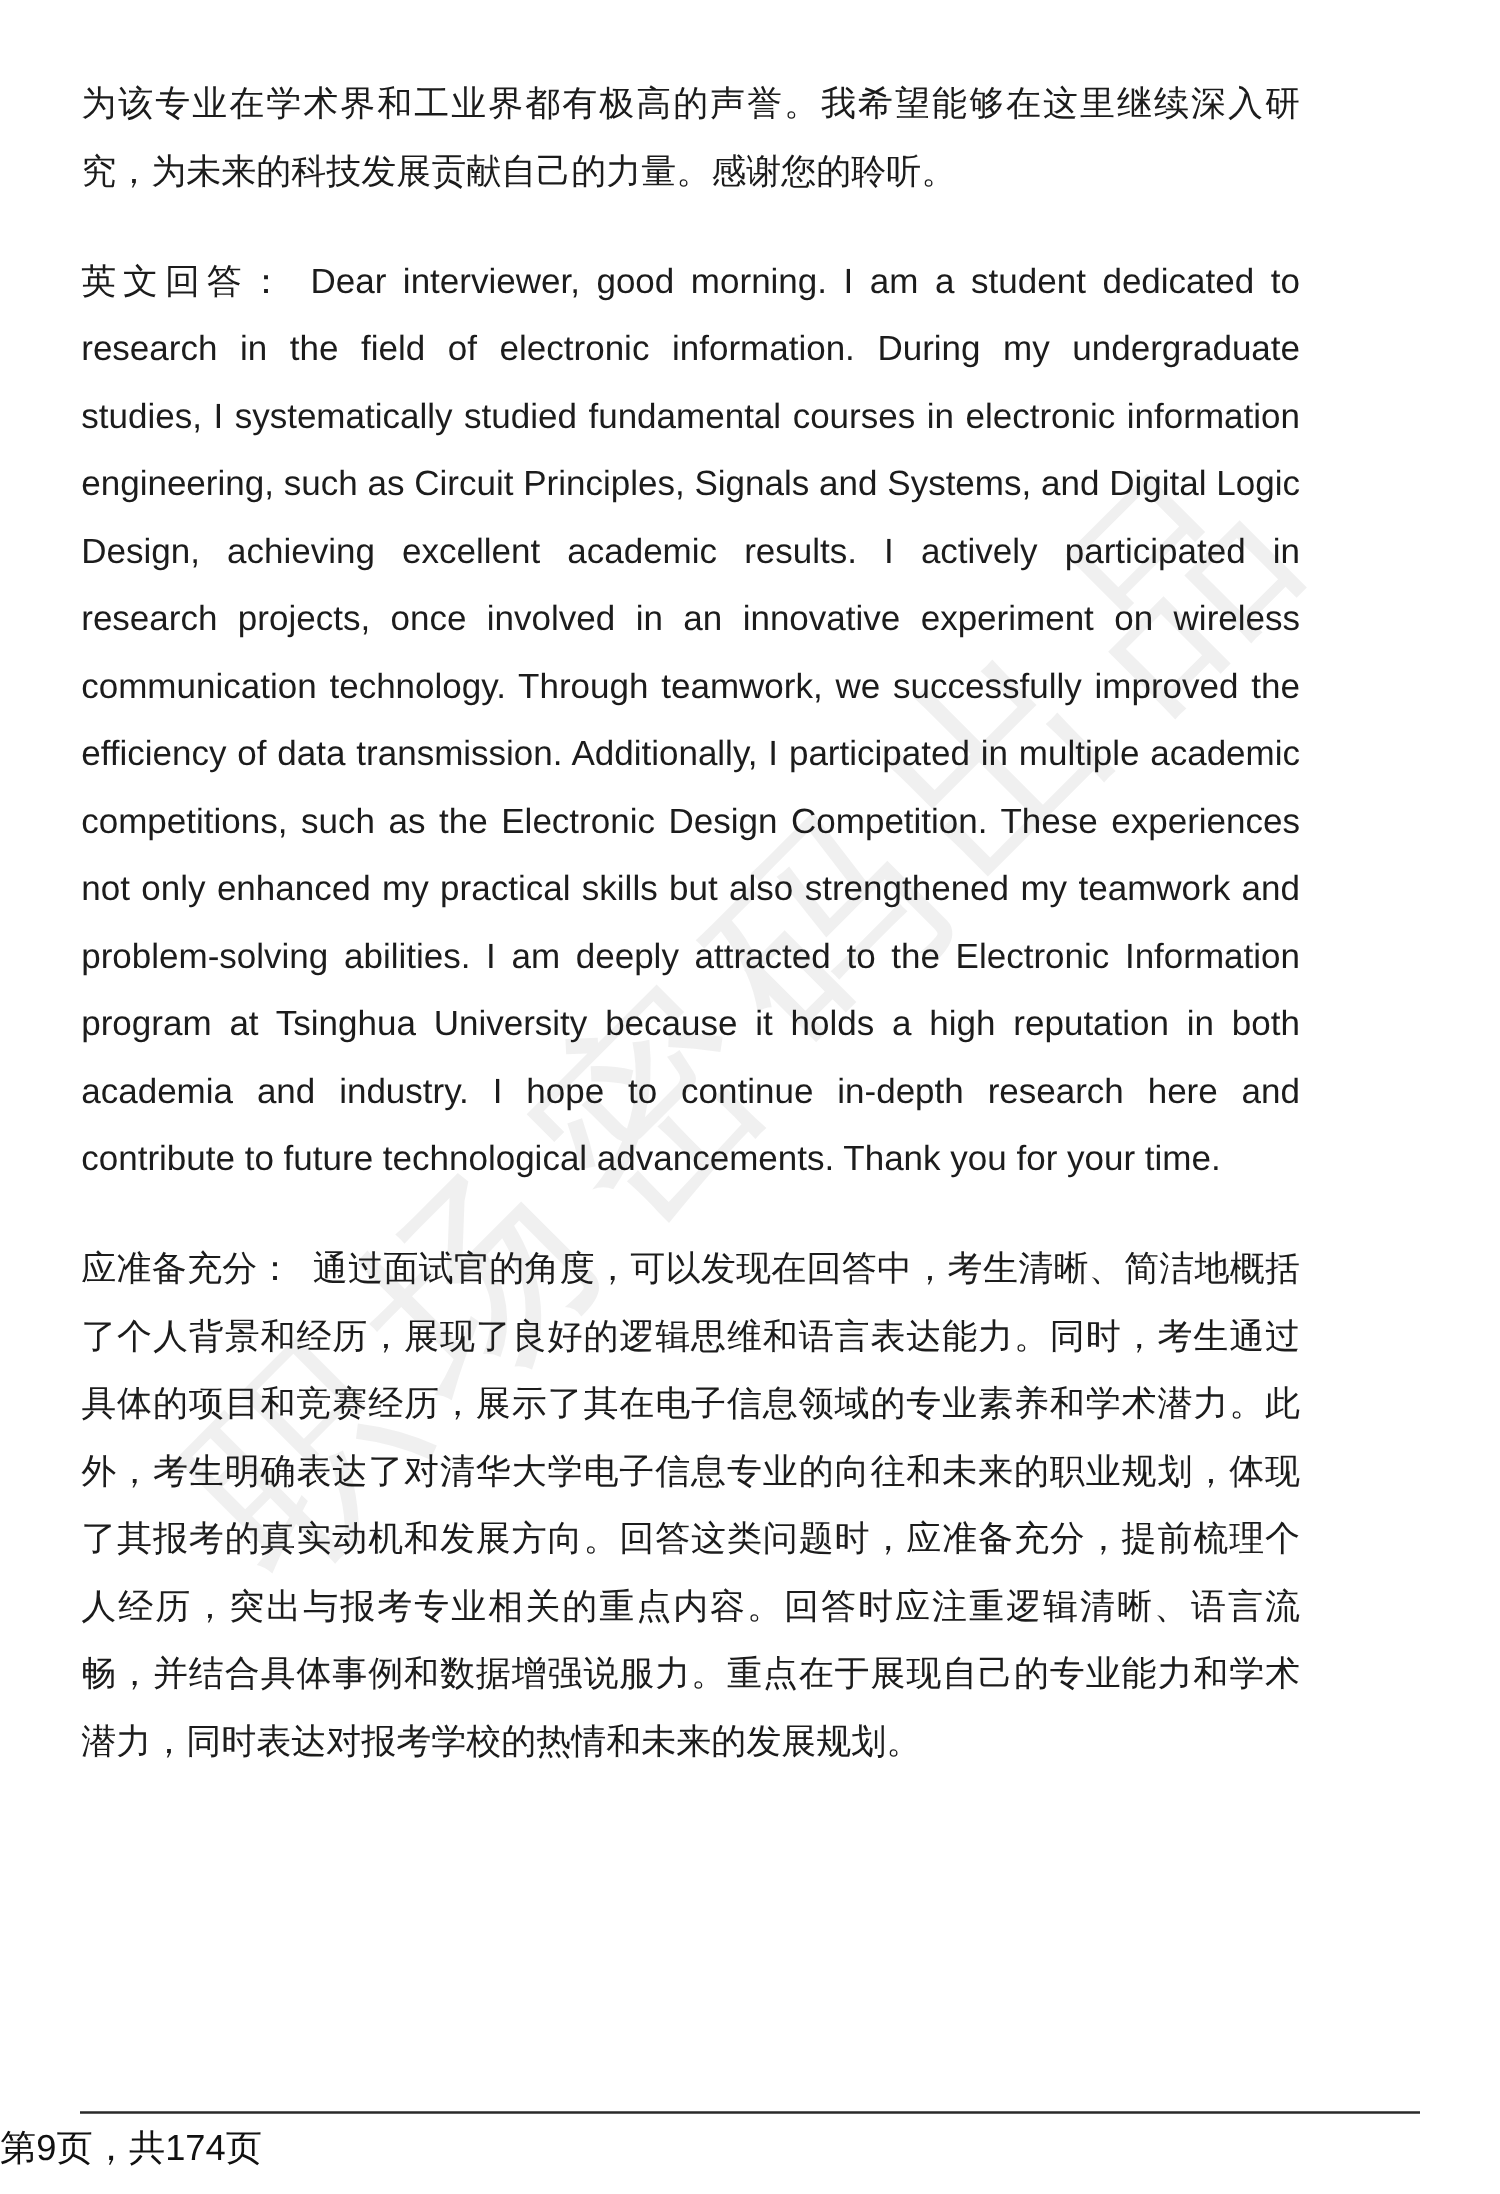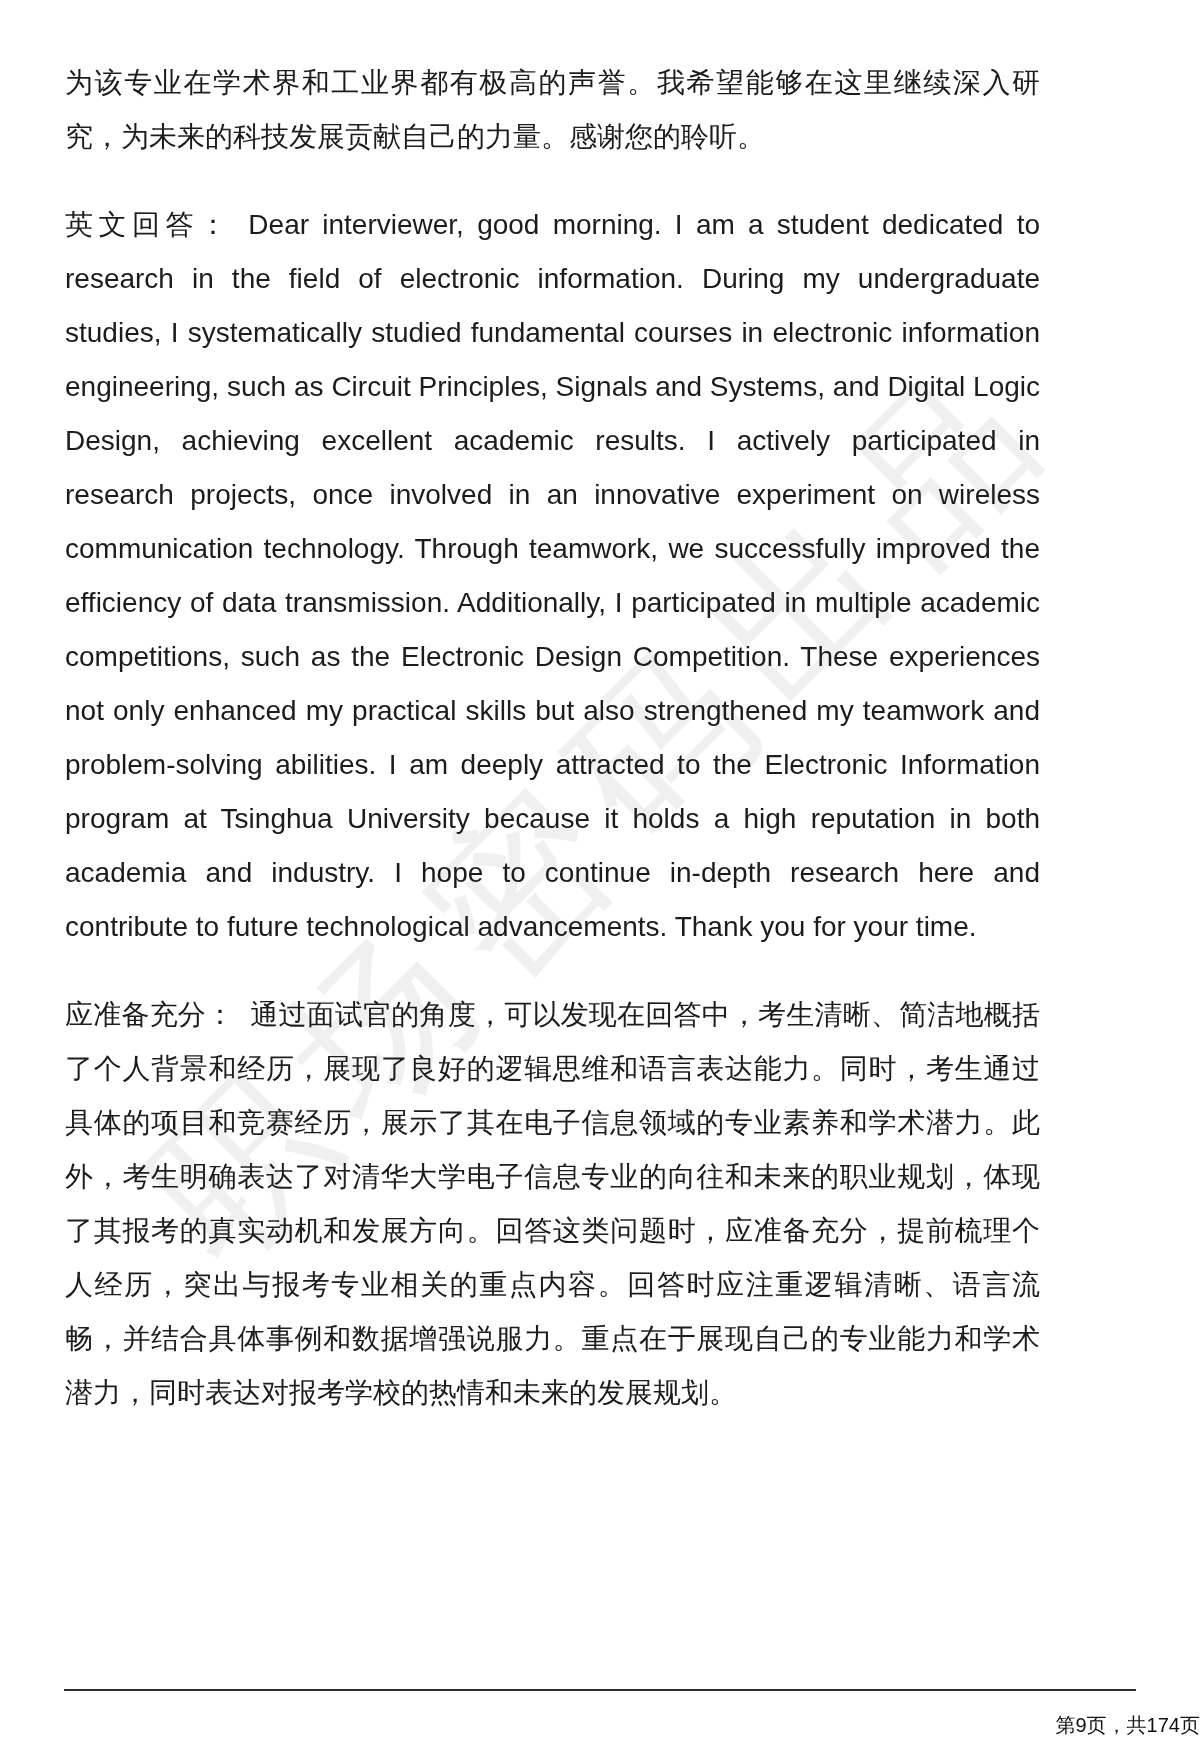--- a/index.html
+++ b/index.html
@@ -54,22 +54,22 @@
     right: 64px;
     bottom: 64px;
     border-top: 2px solid #2a2a2a;
     z-index: 1;
   }
   .footer-text {
     position: absolute;
     left: 0;
     right: 0;
     bottom: 16px;
-    text-align: right;
-    font-size: 20px;
+    text-align: left;
+    font-size: 29px;
     color: #111111;
     z-index: 1;
   }
 </style>
 </head>
 <body>
 
 <div class="page">
 
   <div class="watermark">职场密码出品</div>

